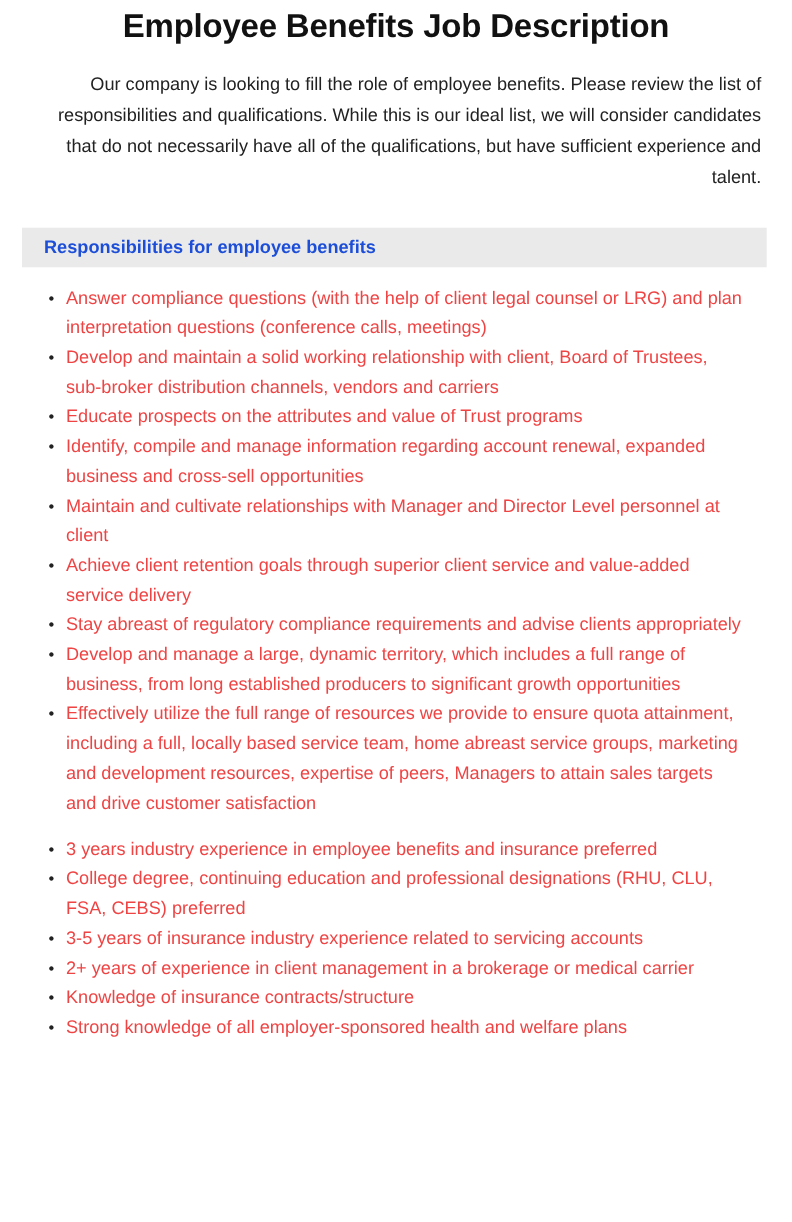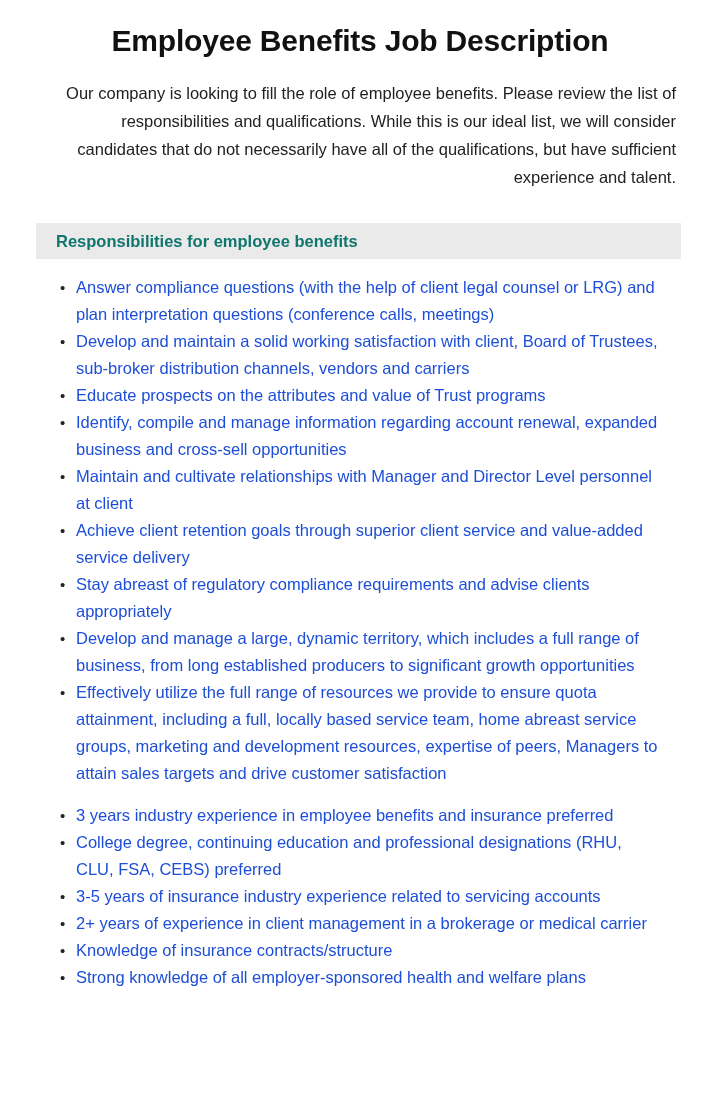--- a/index.html
+++ b/index.html
@@ -10,21 +10,21 @@
   body {
     width: 720px;
     height: 1111px;
     font-family: "Liberation Sans", sans-serif;
     color: #1a1a1a;
     overflow: hidden;
   }
   .page {
     width: 720px;
     box-sizing: border-box;
-    padding: 16px;
+    padding: 0;
   }
   .doc-title {
     font-size: 30px;
     font-weight: bold;
     text-align: center;
     letter-spacing: -0.2px;
     margin: 0;
     padding: 5px 20px 0 20px;
     line-height: 40px;
     color: #111111;
@@ -45,34 +45,34 @@
     background: #eaeaea;
     height: 36px;
     display: flex;
     align-items: center;
     padding: 0 0 0 20px;
     box-sizing: border-box;
   }
   .section-header-text {
     font-size: 16.5px;
     font-weight: bold;
-    color: #0f766e;
+    color: #1d4ed8;
     line-height: 20px;
     text-align: center;
   }
   ul.bullets {
     list-style: none;
     margin: 0;
     padding: 15px 28px 0 44px;
   }
   ul.bullets li {
     position: relative;
     font-size: 16.5px;
     line-height: 27px;
-    color: #1d4ed8;
+    color: #ef4444;
     padding-left: 16px;
     margin: 0 16px 0 0;
   }
   ul.bullets li::before {
     content: "\2022";
     position: absolute;
     left: 0;
     top: 0;
     font-size: 15px;
     line-height: 27px;
@@ -90,21 +90,21 @@
   <h1 class="doc-title">Employee Benefits Job Description</h1>
 
   <p class="intro">Our company is looking to fill the role of employee benefits. Please review the list of responsibilities and qualifications. While this is our ideal list, we will consider candidates that do not necessarily have all of the qualifications, but have sufficient experience and talent.</p>
 
   <div class="section">
     <div class="section-header">
       <span class="section-header-text">Responsibilities for employee benefits</span>
     </div>
     <ul class="bullets">
       <li>Answer compliance questions (with the help of client legal counsel or LRG) and plan interpretation questions (conference calls, meetings)</li>
-      <li>Develop and maintain a solid working satisfaction with client, Board of Trustees, sub-broker distribution channels, vendors and carriers</li>
+      <li>Develop and maintain a solid working relationship with client, Board of Trustees, sub-broker distribution channels, vendors and carriers</li>
       <li>Educate prospects on the attributes and value of Trust programs</li>
       <li>Identify, compile and manage information regarding account renewal, expanded business and cross-sell opportunities</li>
       <li>Maintain and cultivate relationships with Manager and Director Level personnel at client</li>
       <li>Achieve client retention goals through superior client service and value-added service delivery</li>
       <li>Stay abreast of regulatory compliance requirements and advise clients appropriately</li>
       <li>Develop and manage a large, dynamic territory, which includes a full range of business, from long established producers to significant growth opportunities</li>
       <li>Effectively utilize the full range of resources we provide to ensure quota attainment, including a full, locally based service team, home abreast service groups, marketing and development resources, expertise of peers, Managers to attain sales targets and drive customer satisfaction</li>
     </ul>
   </div>
 

